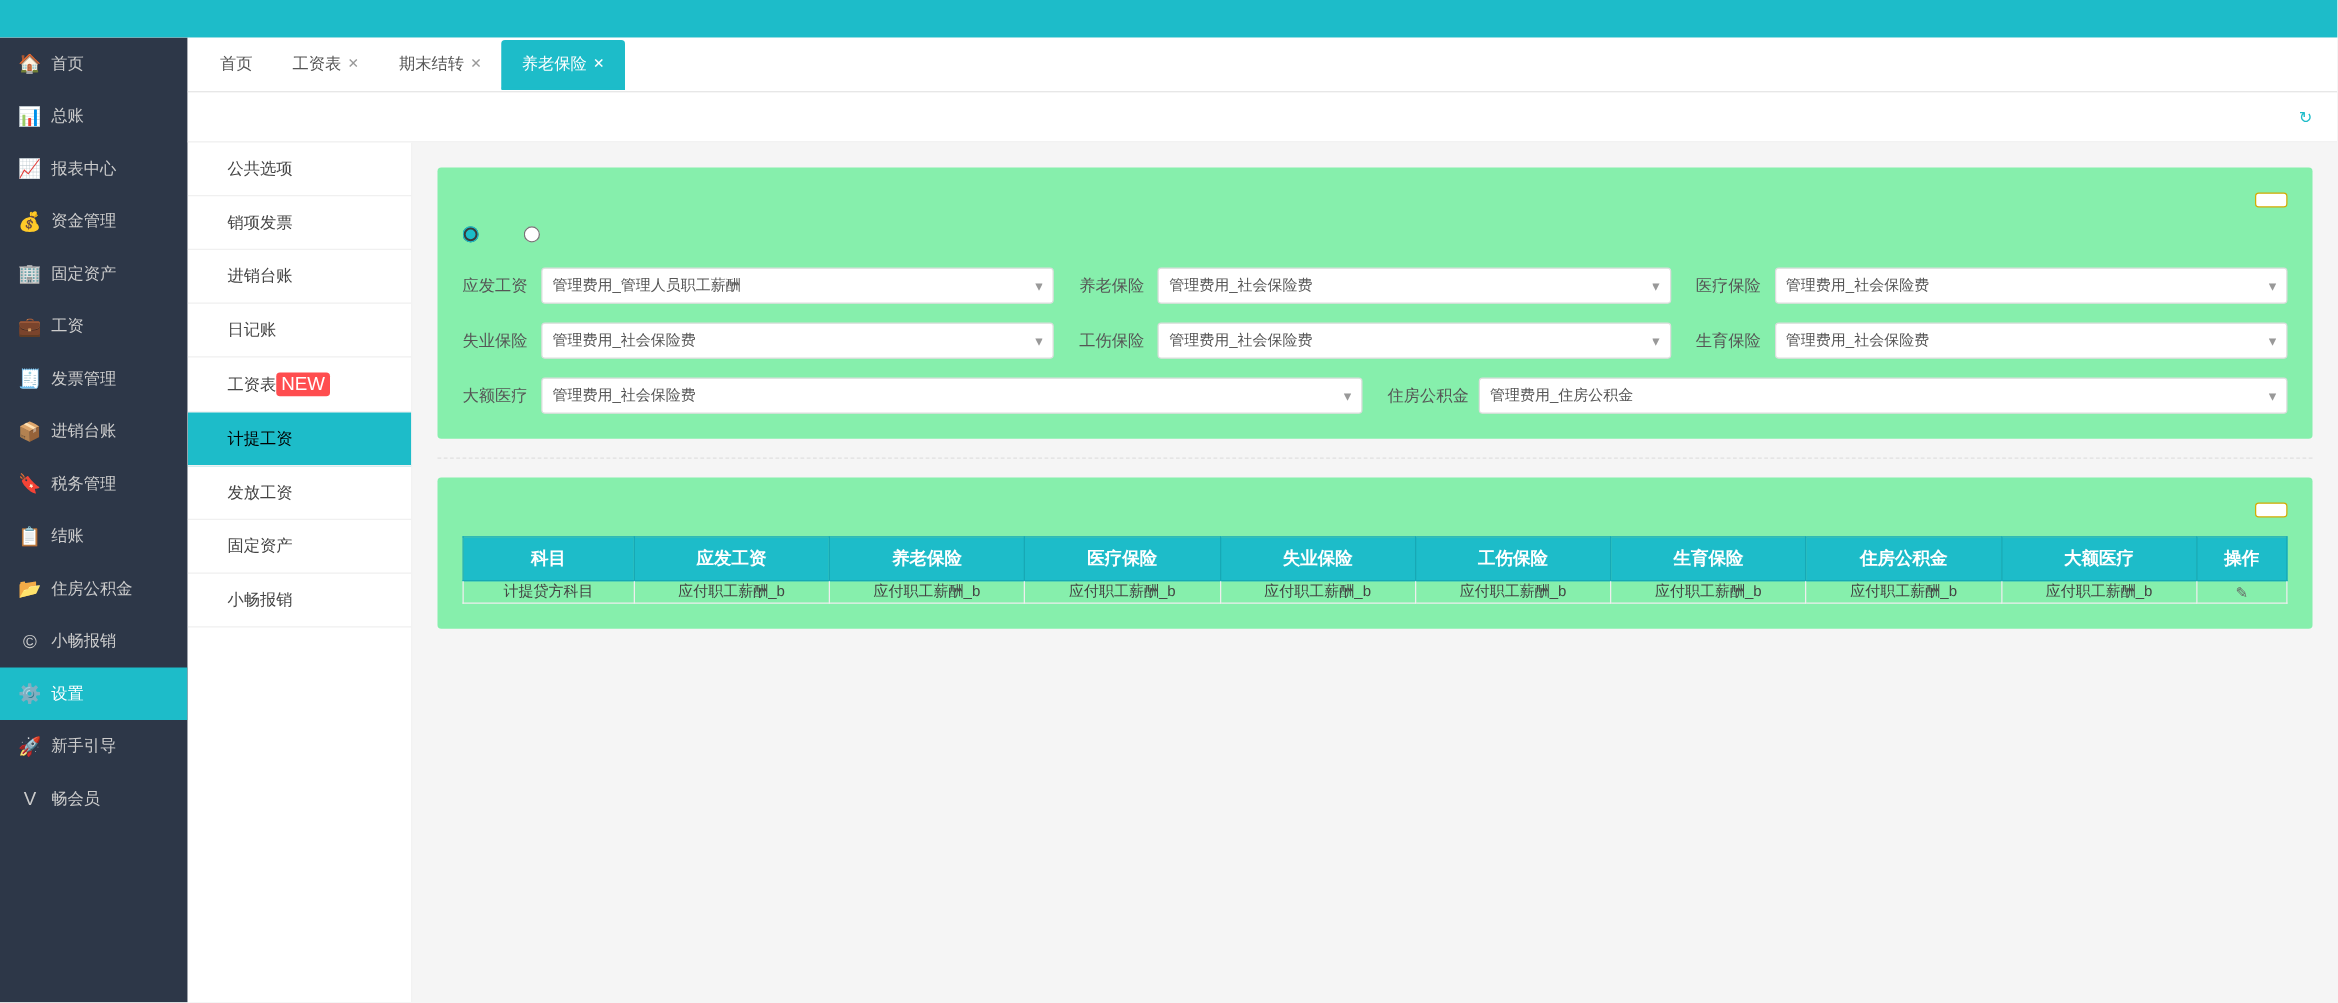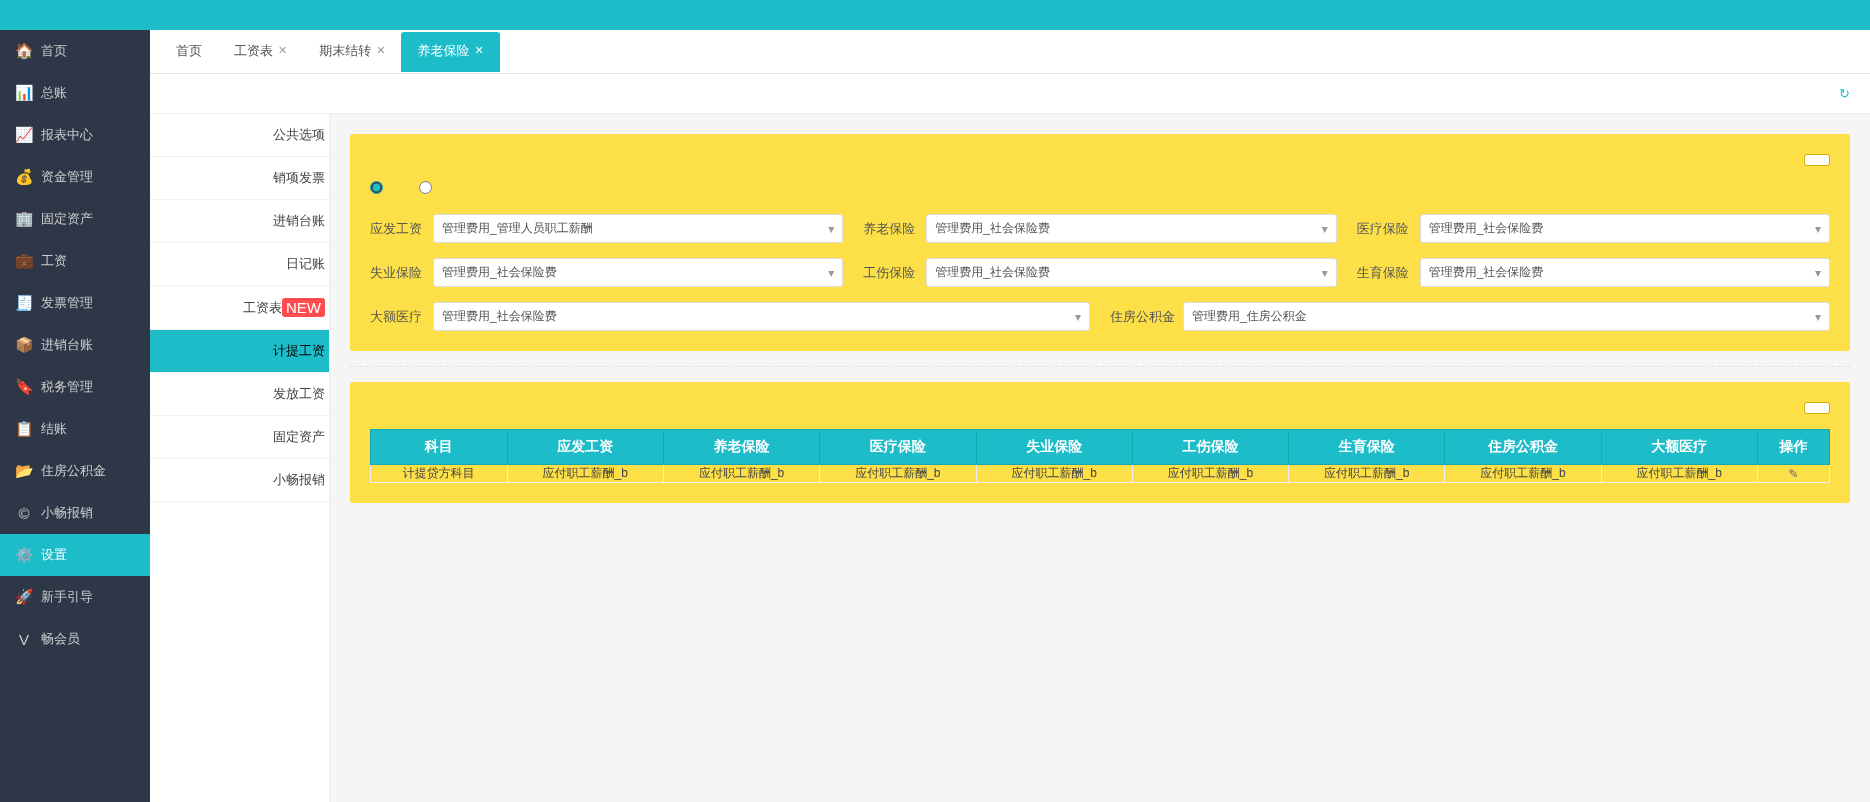--- a/index.html
+++ b/index.html
@@ -28,26 +28,26 @@
     .tab-close { font-size: 11px; color: #999; cursor: pointer; }
     .tab.active .tab-close { color: white; }
 
     
     .page-header { background: white; padding: 12px 20px; display: flex; justify-content: space-between; align-items: center; border-bottom: 1px solid #eee; }
     .page-title { font-size: 16px; font-weight: bold; color: #333; }
     .refresh-btn { color: #1dbcc9; cursor: pointer; font-size: 13px; }
 
     
     .sub-sidebar { width: 180px; background: white; border-right: 1px solid #eee; flex-shrink: 0; overflow-y: auto; }
-    .sub-sidebar-item { padding: 12px 4px; cursor: pointer; font-size: 13px; color: #444; border-bottom: 1px solid #f0f0f0; display: flex; align-items: center; justify-content: flex-end; }
+    .sub-sidebar-item { padding: 12px 32px; cursor: pointer; font-size: 13px; color: #444; border-bottom: 1px solid #f0f0f0; display: flex; align-items: center; justify-content: flex-start; }
     .sub-sidebar-item.active { background: #1dbcc9; color: #000000; }
     .new-badge { background: #ff4d4f; color: white; font-size: 15px; padding: 1px 4px; border-radius: 3px; }
 
     
-    .section { background: #fde047; margin-bottom: 15px; padding: 20px; border-radius: 3px; }
+    .section { background: #86efac; margin-bottom: 15px; padding: 20px; border-radius: 3px; }
     .section-title { font-size: 15px; font-weight: bold; color: #333; margin-bottom: 10px; }
     .section-note { color: #f5a623; font-size: 12px; margin-bottom: 15px; }
 
     
     .radio-group { display: flex; gap: 30px; margin-bottom: 20px; align-items: center; }
     .radio-label { display: flex; align-items: center; gap: 6px; cursor: pointer; font-size: 13px; }
     .radio-label input[type=radio] { accent-color: #1dbcc9; }
 
     
     .form-grid { display: grid; grid-template-columns: repeat(3, 1fr); gap: 15px 20px; }

